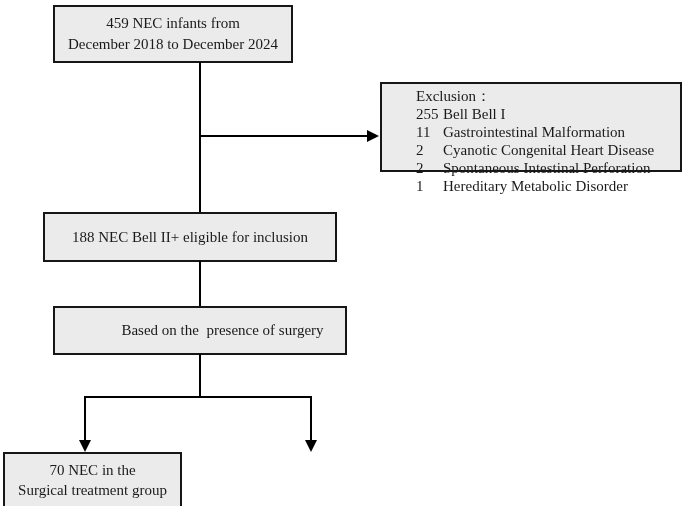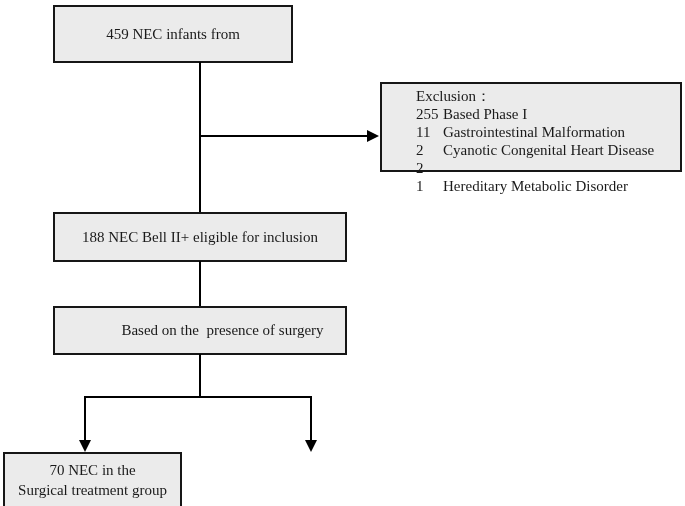--- a/index.html
+++ b/index.html
@@ -34,21 +34,21 @@
     flex-direction: column;
     align-items: center;
     justify-content: center;
     text-align: center;
     line-height: 21px;
     white-space: pre-wrap;
   }
   #b-enroll       { left: 53px;  top: 5px;   width: 240px; height: 58px; }
   #b-excl         { left: 380px; top: 82px;  width: 302px; height: 90px;
                     padding: 3px 4px 3px 34px; line-height: 18px; }
-  #b-eligible     { left: 53px;  top: 212px; width: 294px; height: 50px; }
+  #b-eligible     { left: 43px;  top: 212px; width: 294px; height: 50px; }
   #b-surgery      { left: 53px;  top: 306px; width: 294px; height: 49px; padding-left: 45px; }
   #b-surgical     { left: 3px;   top: 452px; width: 179px; height: 56px; line-height: 20px; }
   #b-conservative { left: 220px; top: 452px; width: 192px; height: 48px; line-height: 20px; }
 
   .excl-row { display: flex; align-items: center; }
   .excl-row .num { display: inline-block; width: 27px; flex-shrink: 0; }
 
   .line { position: absolute; background: var(--line); }
   #v-top        { left: 199px; top: 62px;  width: 2px;   height: 150px; }
   #h-excl       { left: 200px; top: 135px; width: 168px; height: 2px; }
@@ -73,42 +73,44 @@
   #arr-left  { left: 79px;  top: 440px; }
   #arr-right { left: 305px; top: 440px; }
 </style>
 </head>
 <body>
 
 <div class="canvas">
 
   <div class="box center" id="b-enroll">
     <div>459 NEC infants from</div>
+    <div>December 2018 to December 2024</div>
   </div>
 
   <div class="line" id="v-top"></div>
   <div class="line" id="h-excl"></div>
   <div class="arrow" id="arr-excl"></div>
 
   <div class="box" id="b-excl">
     <div>Exclusion：</div>
     <div class="excl-row">
       <span class="num">255</span>
-      <span>Based Phase I</span>
+      <span>Bell Bell I</span>
     </div>
     <div class="excl-row">
       <span class="num">11</span>
       <span>Gastrointestinal Malformation</span>
     </div>
     <div class="excl-row">
       <span class="num">2</span>
       <span>Cyanotic Congenital Heart Disease</span>
     </div>
     <div class="excl-row">
       <span class="num">2</span>
+      <span>Spontaneous Intestinal Perforation</span>
     </div>
     <div class="excl-row">
       <span class="num">1</span>
       <span>Hereditary Metabolic Disorder</span>
     </div>
   </div>
 
   <div class="box center" id="b-eligible">
     <div>188 NEC Bell II+ eligible for inclusion</div>
   </div>

